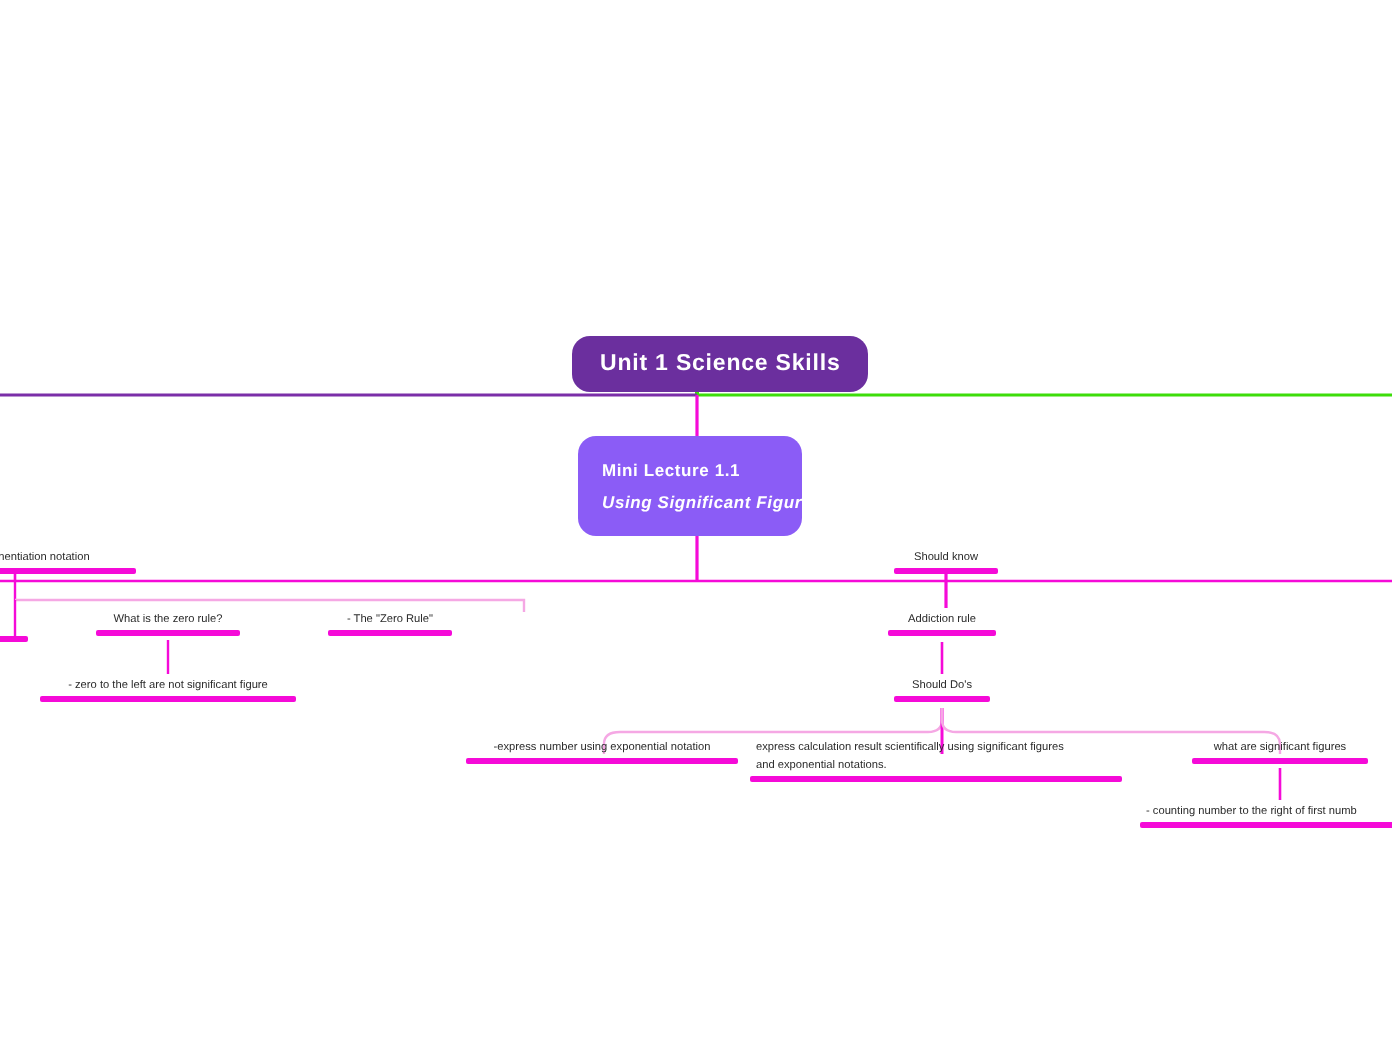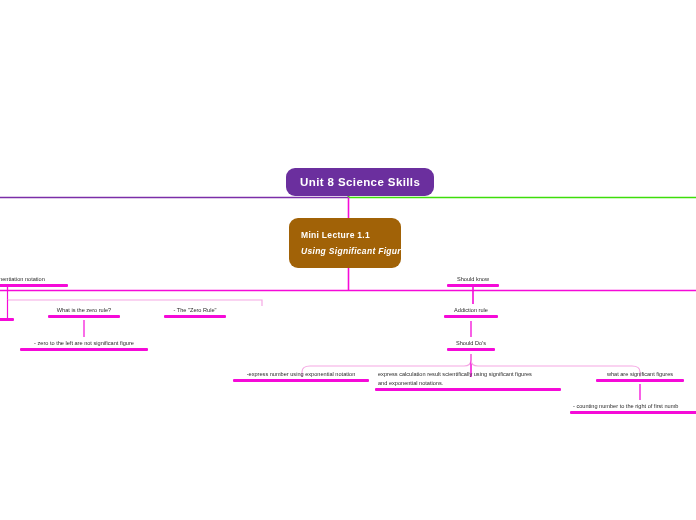--- a/index.html
+++ b/index.html
@@ -42,21 +42,21 @@
     letter-spacing: 0.4px;
     display: flex;
     align-items: center;
     justify-content: center;
     padding: 8px 14px;
     white-space: nowrap;
   }
 
   
   .node.pill-magenta {
-    background: #a16207;
+    background: #8b5cf6;
     border-radius: 9px;
     color: #ffffff;
     font-weight: bold;
     font-size: 8.5px;
     letter-spacing: 0.3px;
     padding: 9px 12px;
     line-height: 1.9;
     white-space: nowrap;
   }
   .node.pill-magenta .line2 { display: block; font-style: italic; }
@@ -117,21 +117,21 @@
     <line x1="640" y1="384" x2="640" y2="400" stroke="#f50ad8" stroke-width="1.3"></line>
 
     <line x1="7.5" y1="290.5" x2="7.5" y2="300" stroke="#f50ad8" stroke-width="1.2"></line>
     <path d="M7.5,300 L7.5,300 L262,300 L262,306" fill="none" stroke="#f5a8e4" stroke-width="1.2"></path>
     <line x1="7.5" y1="300" x2="7.5" y2="320" stroke="#f50ad8" stroke-width="1.2"></line>
 
     <line x1="84" y1="320" x2="84" y2="337" stroke="#f50ad8" stroke-width="1.2"></line>
   </svg>
 
   <div class="node root" style="left:286px; top:168px;">
-    <span>Unit 8 Science Skills</span>
+    <span>Unit 1 Science Skills</span>
   </div>
 
   <div class="node pill-magenta" style="left:289px; top:218px; width:112px;">
     <span class="line1">Mini Lecture 1.1</span>
     <span class="line2">Using Significant Figures</span>
   </div>
 
   <div class="node leaf left" style="left:-7px; top:275px; width:75px;">
     <span class="txt">onentiation notation</span>
     <span class="bar"></span>

